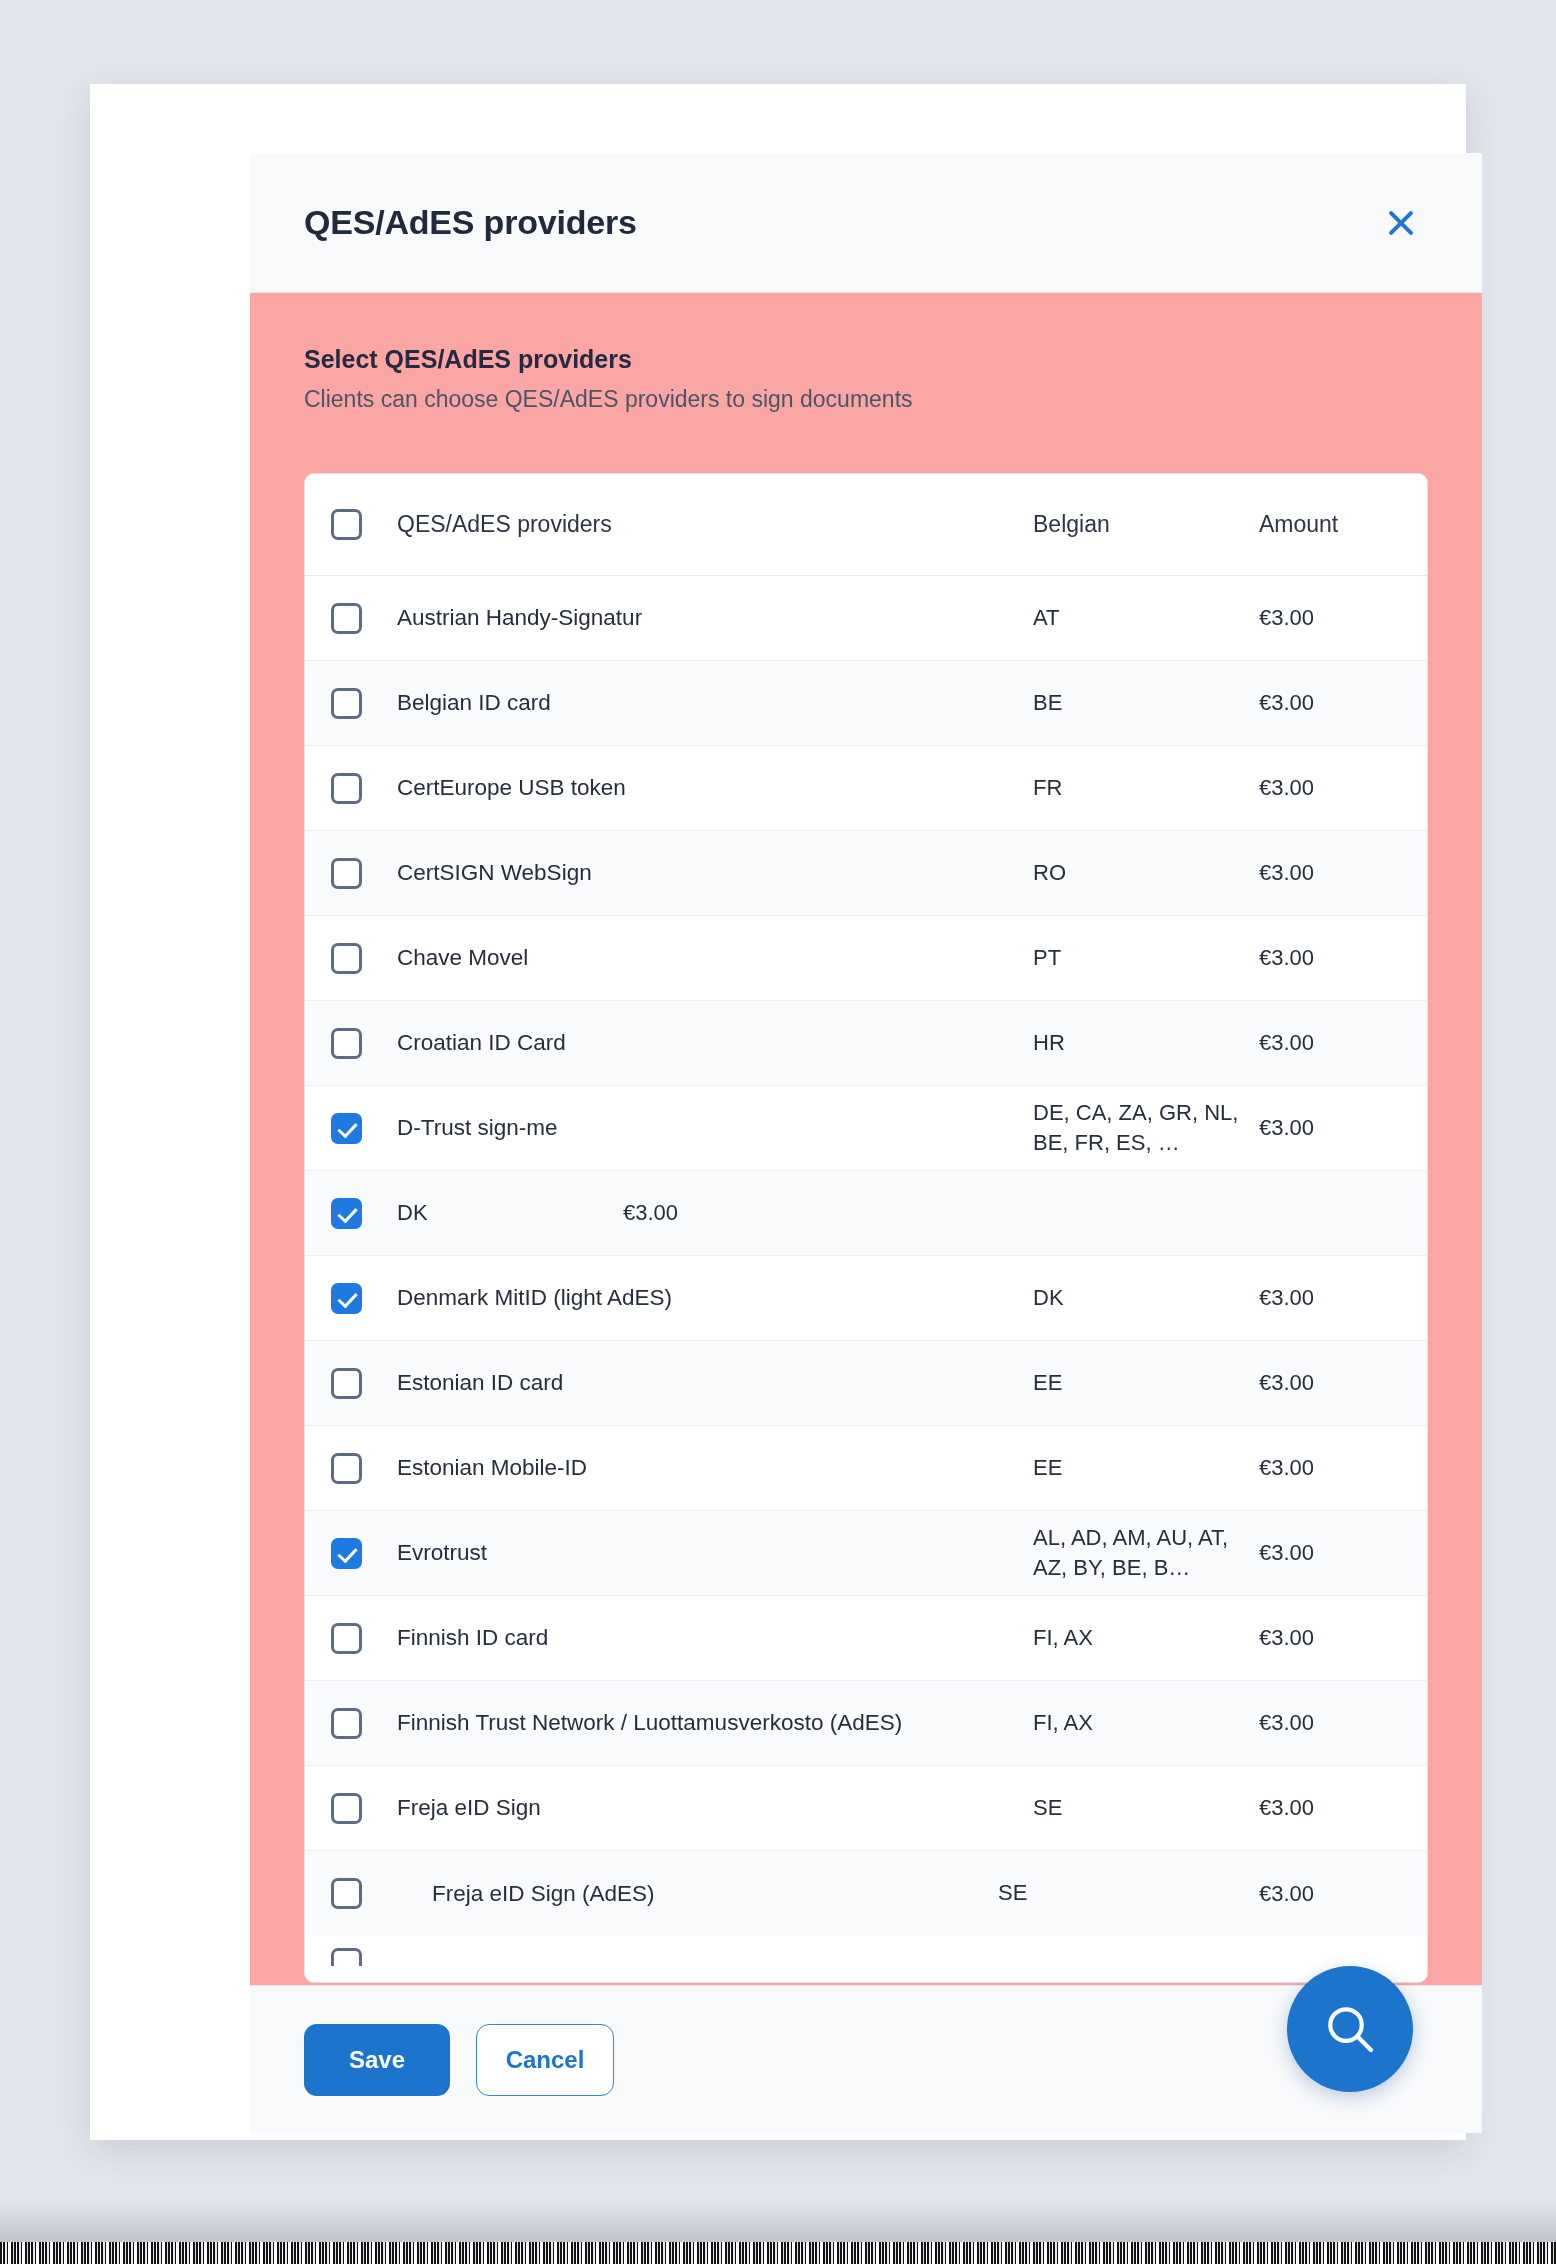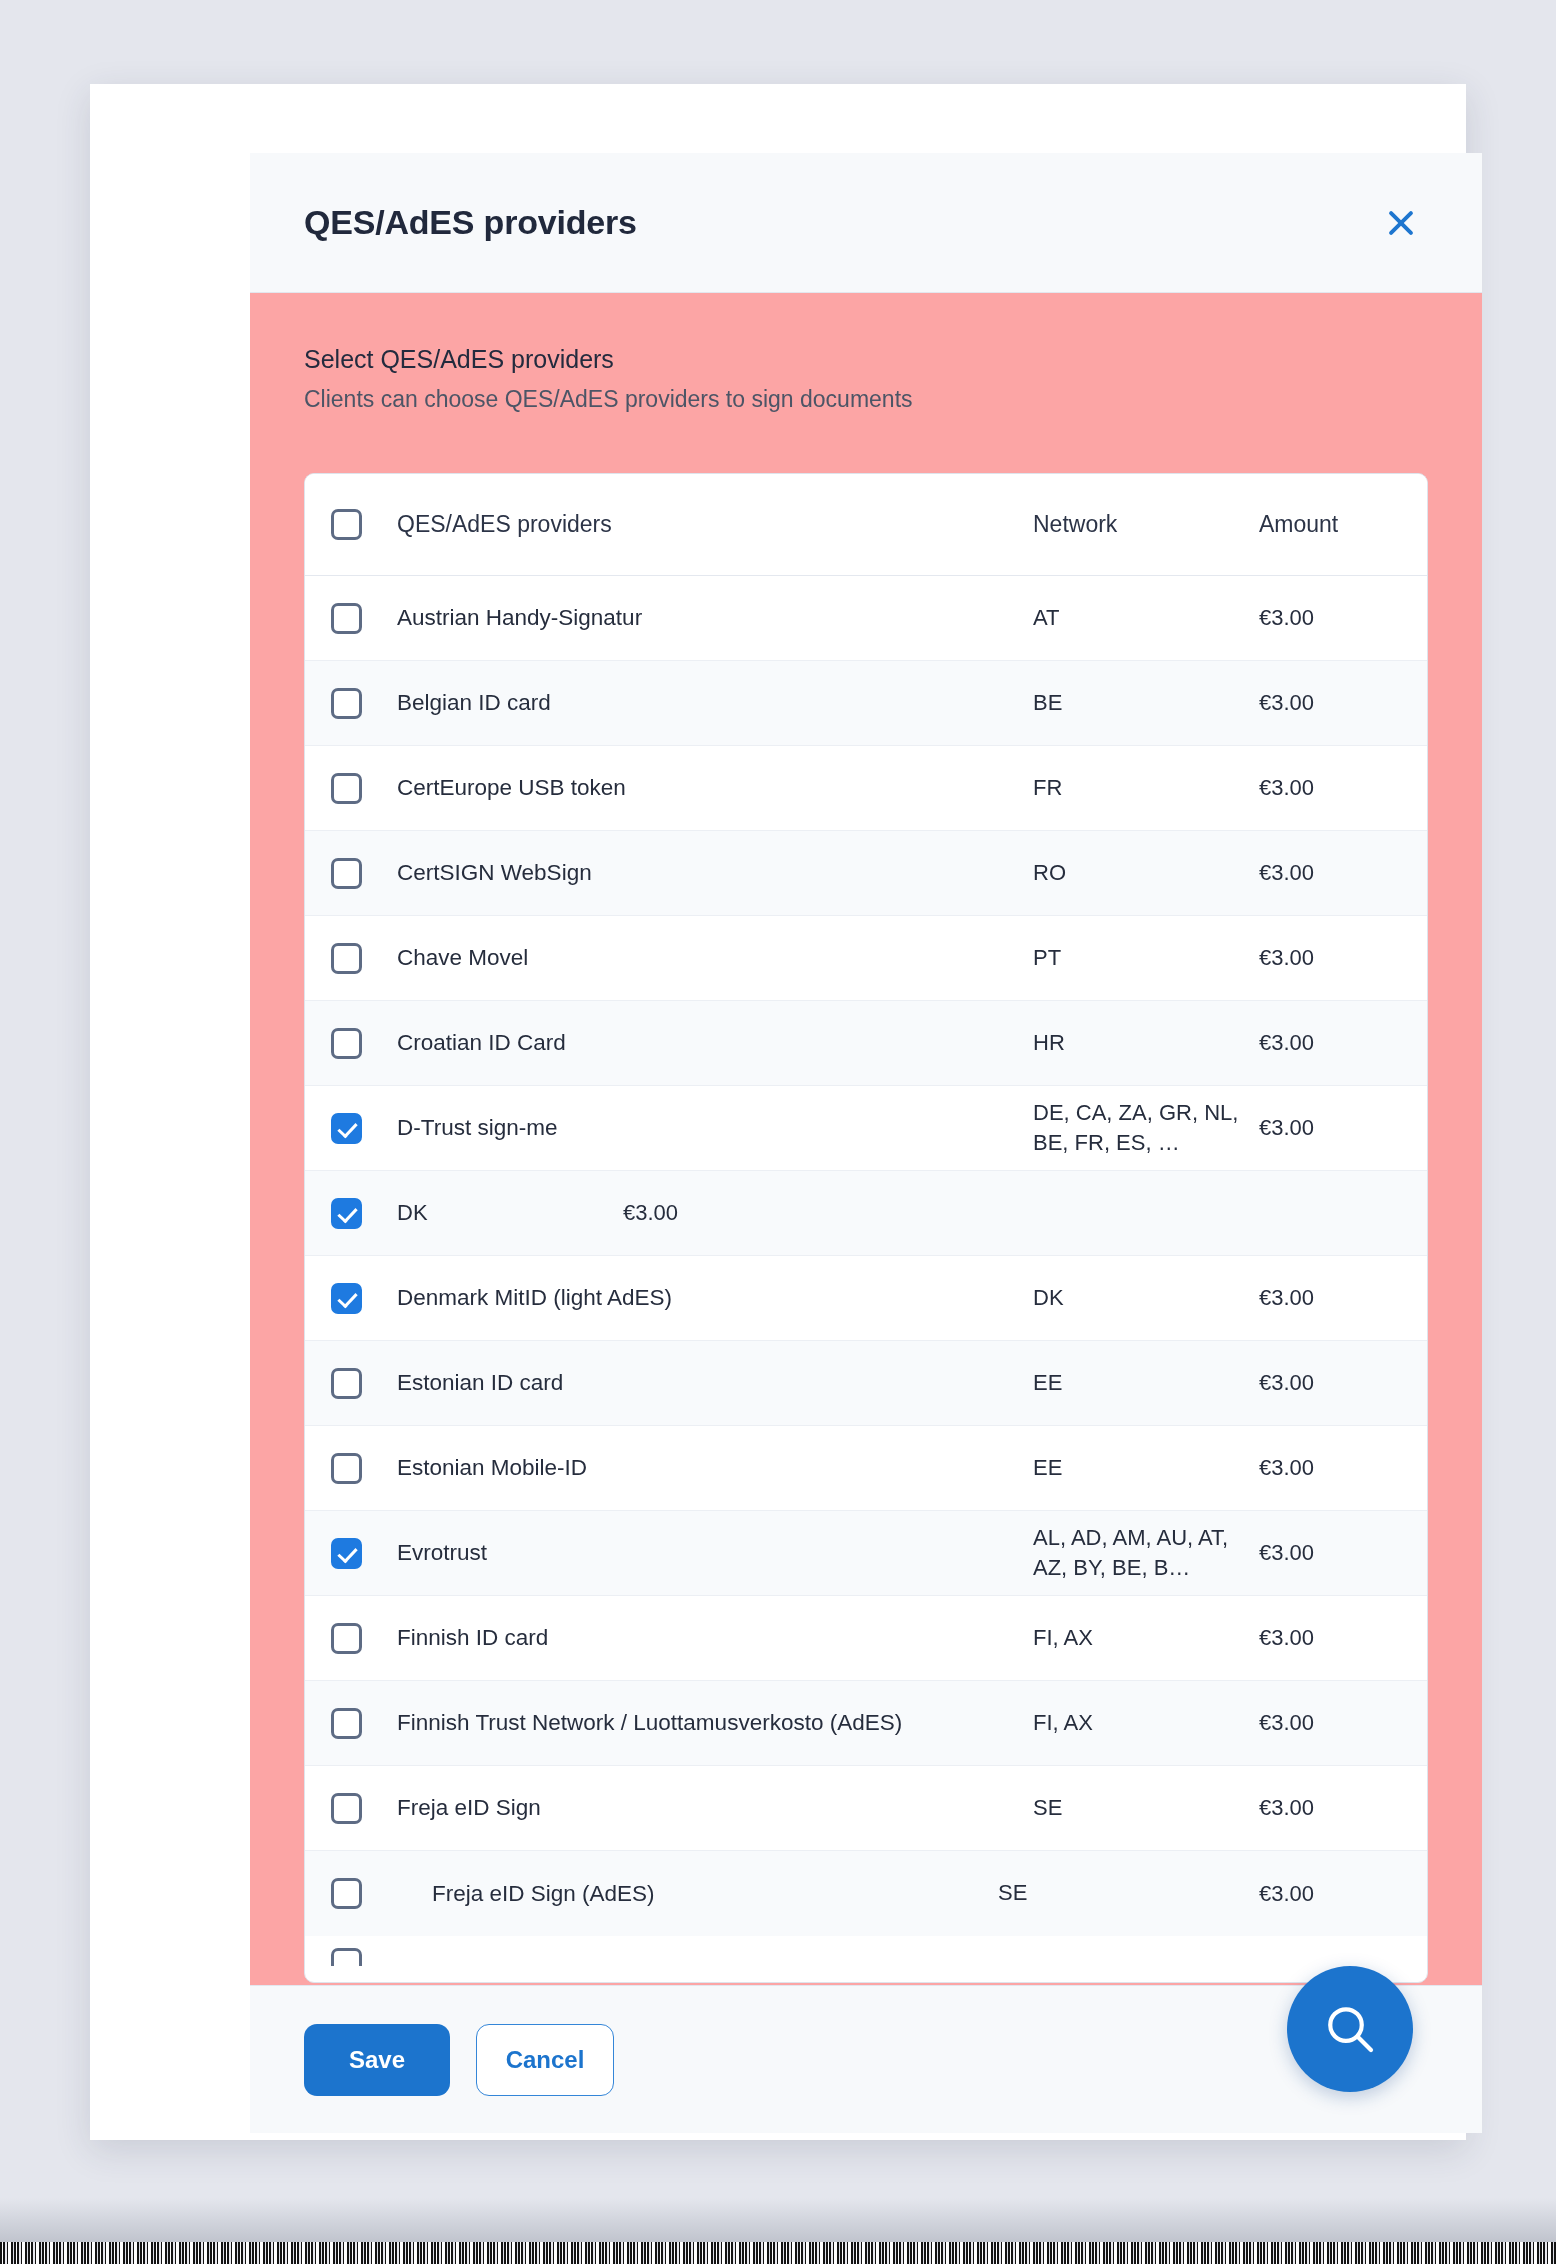--- a/index.html
+++ b/index.html
@@ -71,21 +71,21 @@
 
   .modal-body {
     flex: 1;
     padding: 52px 54px 0 54px;
     overflow: hidden;
     position: relative;
   }
 
   .section-title {
     font-size: 25px;
-    font-weight: normal;
+    font-weight: bold;
     color: #232b3e;
     margin-bottom: 12px;
   }
   .section-sub {
     font-size: 23px;
     color: #4c5566;
     margin-bottom: 60px;
   }
 
   
@@ -283,21 +283,21 @@
         <div class="section-title">Select QES/AdES providers</div>
         <div class="section-sub">Clients can choose QES/AdES providers to sign documents</div>
 
         <div class="table-wrap">
 
           <div class="trow header">
             <div class="cell-check">
               <span class="cb"></span>
             </div>
             <div class="cell-name">QES/AdES providers</div>
-            <div class="cell-cov">Network</div>
+            <div class="cell-cov">Belgian</div>
             <div class="cell-amt">Amount</div>
           </div>
 
           <div id="rows-host">
               <div class="trow">
                 <div class="cell-check">
                   <span class="cb"></span>
                 </div>
                 <div class="cell-name">Austrian Handy-Signatur</div>
                 <div class="cell-cov">AT</div>

